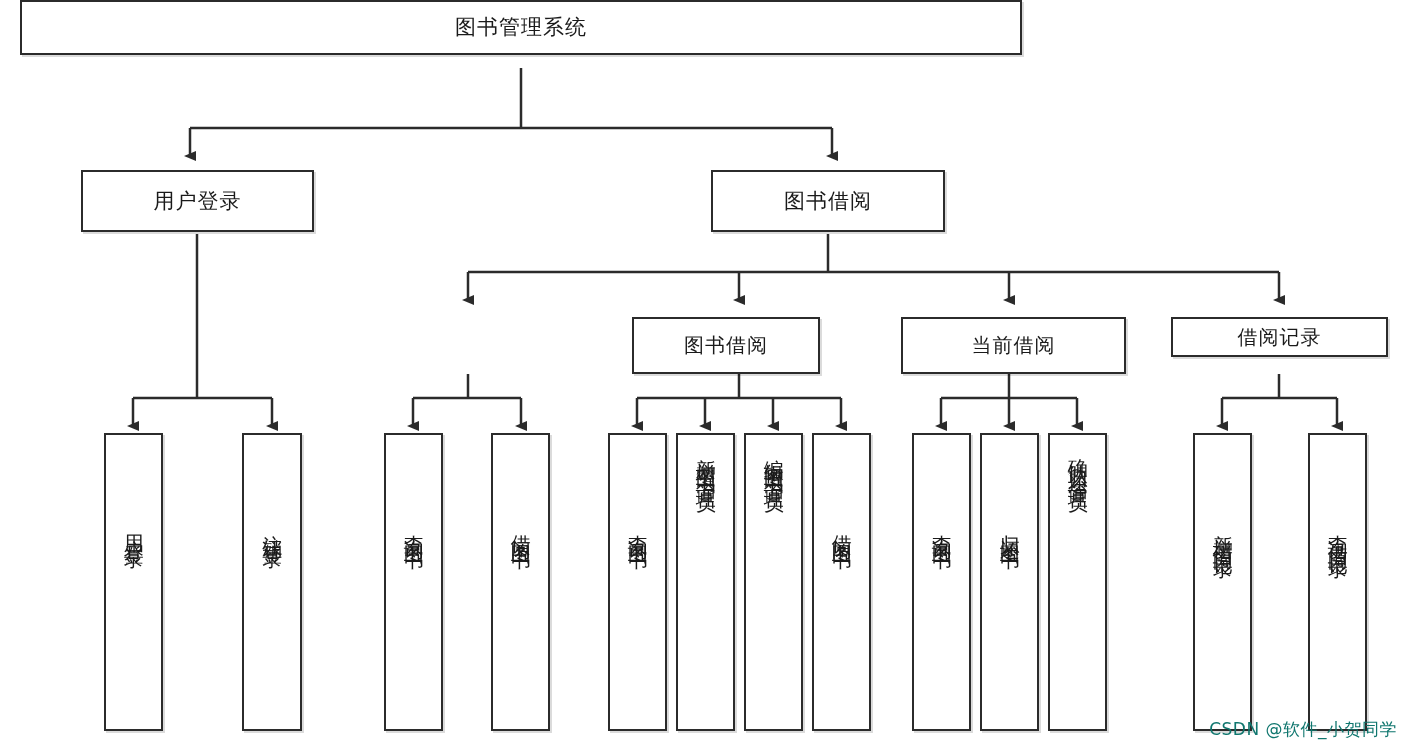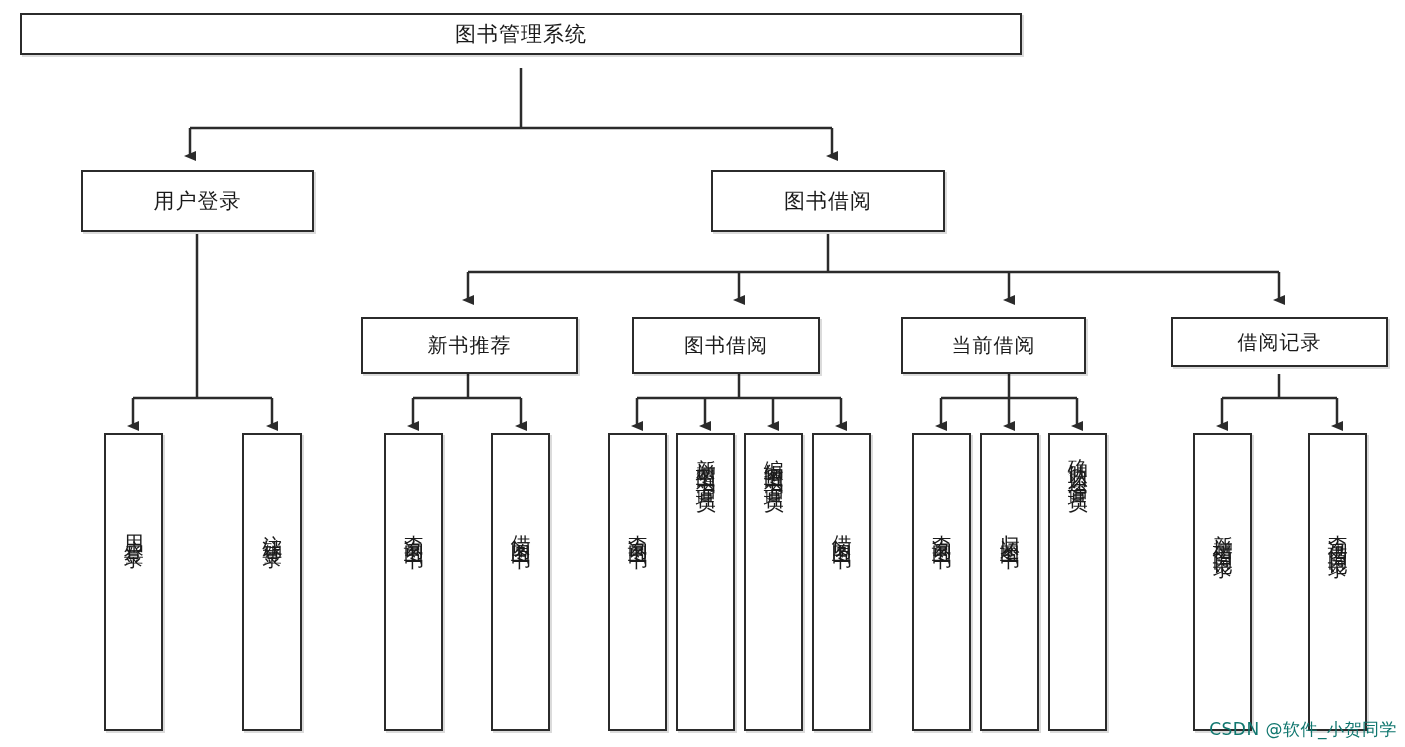--- a/index.html
+++ b/index.html
@@ -115,41 +115,38 @@
       <path d="M1009,398 L1009,426" marker-end="url(#arrow)"></path>
       <path d="M1077,398 L1077,426" marker-end="url(#arrow)"></path>
 
       <path d="M1279,374 L1279,398"></path>
       <path d="M1222,398 L1337,398"></path>
       <path d="M1222,398 L1222,426" marker-end="url(#arrow)"></path>
       <path d="M1337,398 L1337,426" marker-end="url(#arrow)"></path>
     </g>
   </svg>
 
-  <div class="node h" style="left:20px;top:13px;width:1002px;height:42px;">
+  <div class="node h" style="left:20px;top:0;width:1002px;height:55px;">
     <span class="label">图书管理系统</span>
   </div>
 
   <div class="node h" style="left:81px;top:170px;width:233px;height:62px;">
     <span class="label">用户登录</span>
   </div>
   <div class="node h" style="left:711px;top:170px;width:234px;height:62px;">
     <span class="label">图书借阅</span>
   </div>
 
-  <div class="node h lvl3" style="left:361px;top:317px;width:217px;height:57px;">
-    <span class="label">新书推荐</span>
-  </div>
   <div class="node h lvl3" style="left:632px;top:317px;width:188px;height:57px;">
     <span class="label">图书借阅</span>
   </div>
-  <div class="node h lvl3" style="left:901px;top:317px;width:185px;height:57px;justify-content:center;">
+  <div class="node h lvl3" style="left:901px;top:317px;width:225px;height:57px;justify-content:center;">
     <span class="label">当前借阅</span>
   </div>
-  <div class="node h lvl3" style="left:1171px;top:317px;width:217px;height:50px;">
+  <div class="node h lvl3" style="left:1171px;top:317px;width:217px;height:40px;">
     <span class="label">借阅记录</span>
   </div>
 
   <div class="node v mid" style="left:104px;top:433px;width:59px;height:298px;">
     <span class="label">用户登录</span>
   </div>
   <div class="node v mid" style="left:242px;top:433px;width:60px;height:298px;">
     <span class="label">注销登录</span>
   </div>
 

